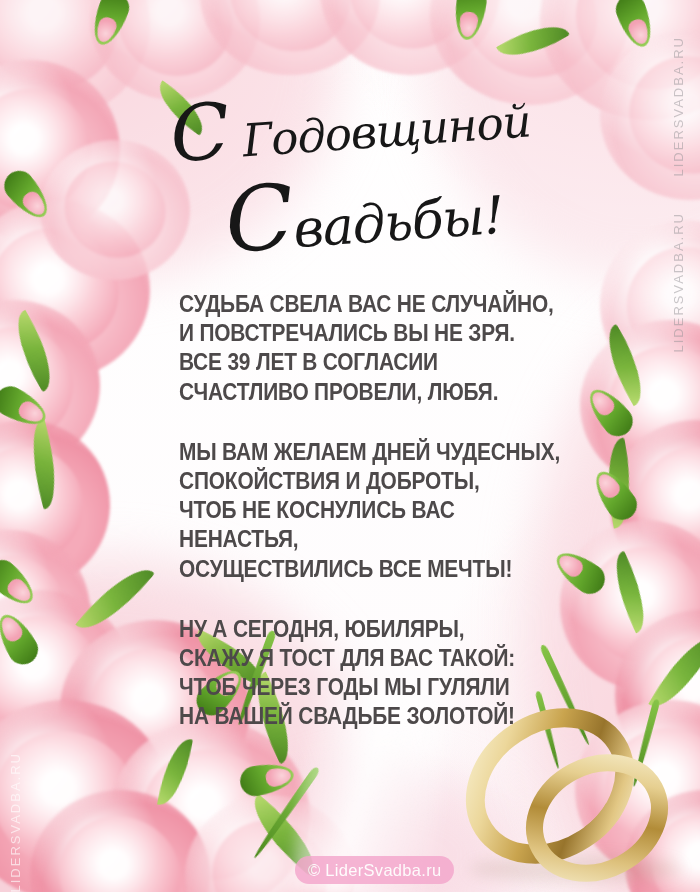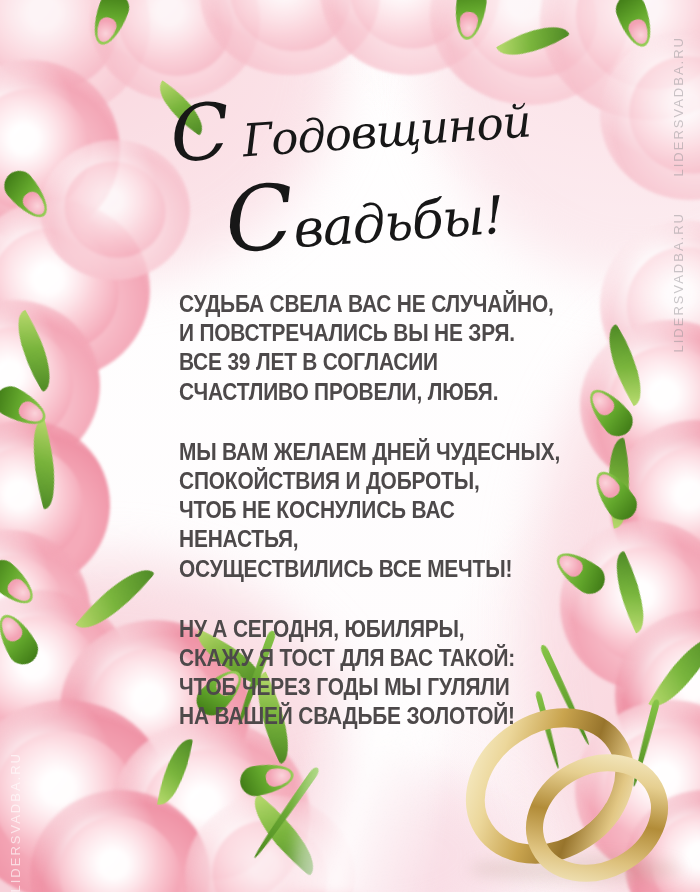--- a/index.html
+++ b/index.html
@@ -190,14 +190,15 @@
         </clipPath>
     </defs>
     <ellipse cx="95" cy="100" rx="79" ry="63" fill="none" stroke="url(#gold1)" stroke-width="19" transform="rotate(-33 95 100)"></ellipse>
     <ellipse cx="142" cy="132" rx="65" ry="52" fill="none" stroke="url(#gold2)" stroke-width="17" transform="rotate(-28 142 132)"></ellipse>
     <ellipse cx="95" cy="100" rx="79" ry="63" fill="none" stroke="url(#gold1)" stroke-width="19" transform="rotate(-33 95 100)" clip-path="url(#crossclip)"></ellipse>
   </svg>
 
   <div class="wm" style="left:671px;top:36px;">LIDERSVADBA.RU</div>
   <div class="wm" style="left:671px;top:212px;">LIDERSVADBA.RU</div>
   <div class="wm onflower" style="left:8px;top:752px;">LIDERSVADBA.RU</div>
+  <div class="badge">© LiderSvadba.ru</div>
 
 </div>
 
 </body></html>

